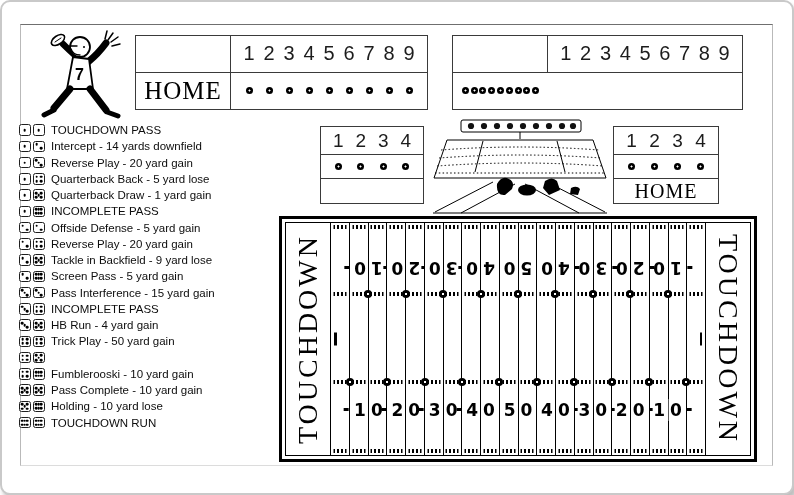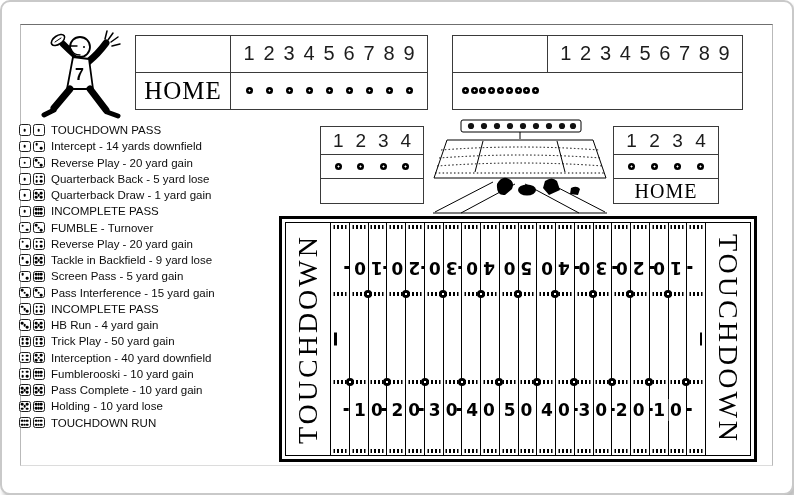--- a/index.html
+++ b/index.html
@@ -319,25 +319,24 @@
           <i class="pip" style="left: 74%; top: 70%;"></i>
         </span>
         <span class="play-text">INCOMPLETE PASS</span>
       </div>
       <div class="play-row">
         <span class="die">
           <i class="pip" style="left: 28%; top: 28%;"></i>
           <i class="pip" style="left: 72%; top: 72%;"></i>
         </span>
         <span class="die">
-          <i class="pip" style="left: 26%; top: 26%;"></i>
-          <i class="pip" style="left: 50%; top: 50%;"></i>
-          <i class="pip" style="left: 74%; top: 74%;"></i>
-        </span>
-        <span class="play-text">FUMBLE - Turnover</span>
+          <i class="pip" style="left: 28%; top: 28%;"></i>
+          <i class="pip" style="left: 72%; top: 72%;"></i>
+        </span>
+        <span class="play-text">Offside Defense - 5 yard gain</span>
       </div>
       <div class="play-row">
         <span class="die">
           <i class="pip" style="left: 28%; top: 28%;"></i>
           <i class="pip" style="left: 72%; top: 72%;"></i>
         </span>
         <span class="die">
           <i class="pip" style="left: 28%; top: 28%;"></i>
           <i class="pip" style="left: 72%; top: 28%;"></i>
           <i class="pip" style="left: 28%; top: 72%;"></i>
@@ -438,21 +437,20 @@
           <i class="pip" style="left: 28%; top: 72%;"></i>
           <i class="pip" style="left: 72%; top: 72%;"></i>
         </span>
         <span class="die">
           <i class="pip" style="left: 26%; top: 26%;"></i>
           <i class="pip" style="left: 74%; top: 26%;"></i>
           <i class="pip" style="left: 50%; top: 50%;"></i>
           <i class="pip" style="left: 26%; top: 74%;"></i>
           <i class="pip" style="left: 74%; top: 74%;"></i>
         </span>
-        <span class="play-text">Interception - 40 yard downfield</span>
       </div>
       <div class="play-row">
         <span class="die">
           <i class="pip" style="left: 28%; top: 28%;"></i>
           <i class="pip" style="left: 72%; top: 28%;"></i>
           <i class="pip" style="left: 28%; top: 72%;"></i>
           <i class="pip" style="left: 72%; top: 72%;"></i>
         </span>
         <span class="die">
           <i class="pip" style="left: 26%; top: 30%;"></i>

